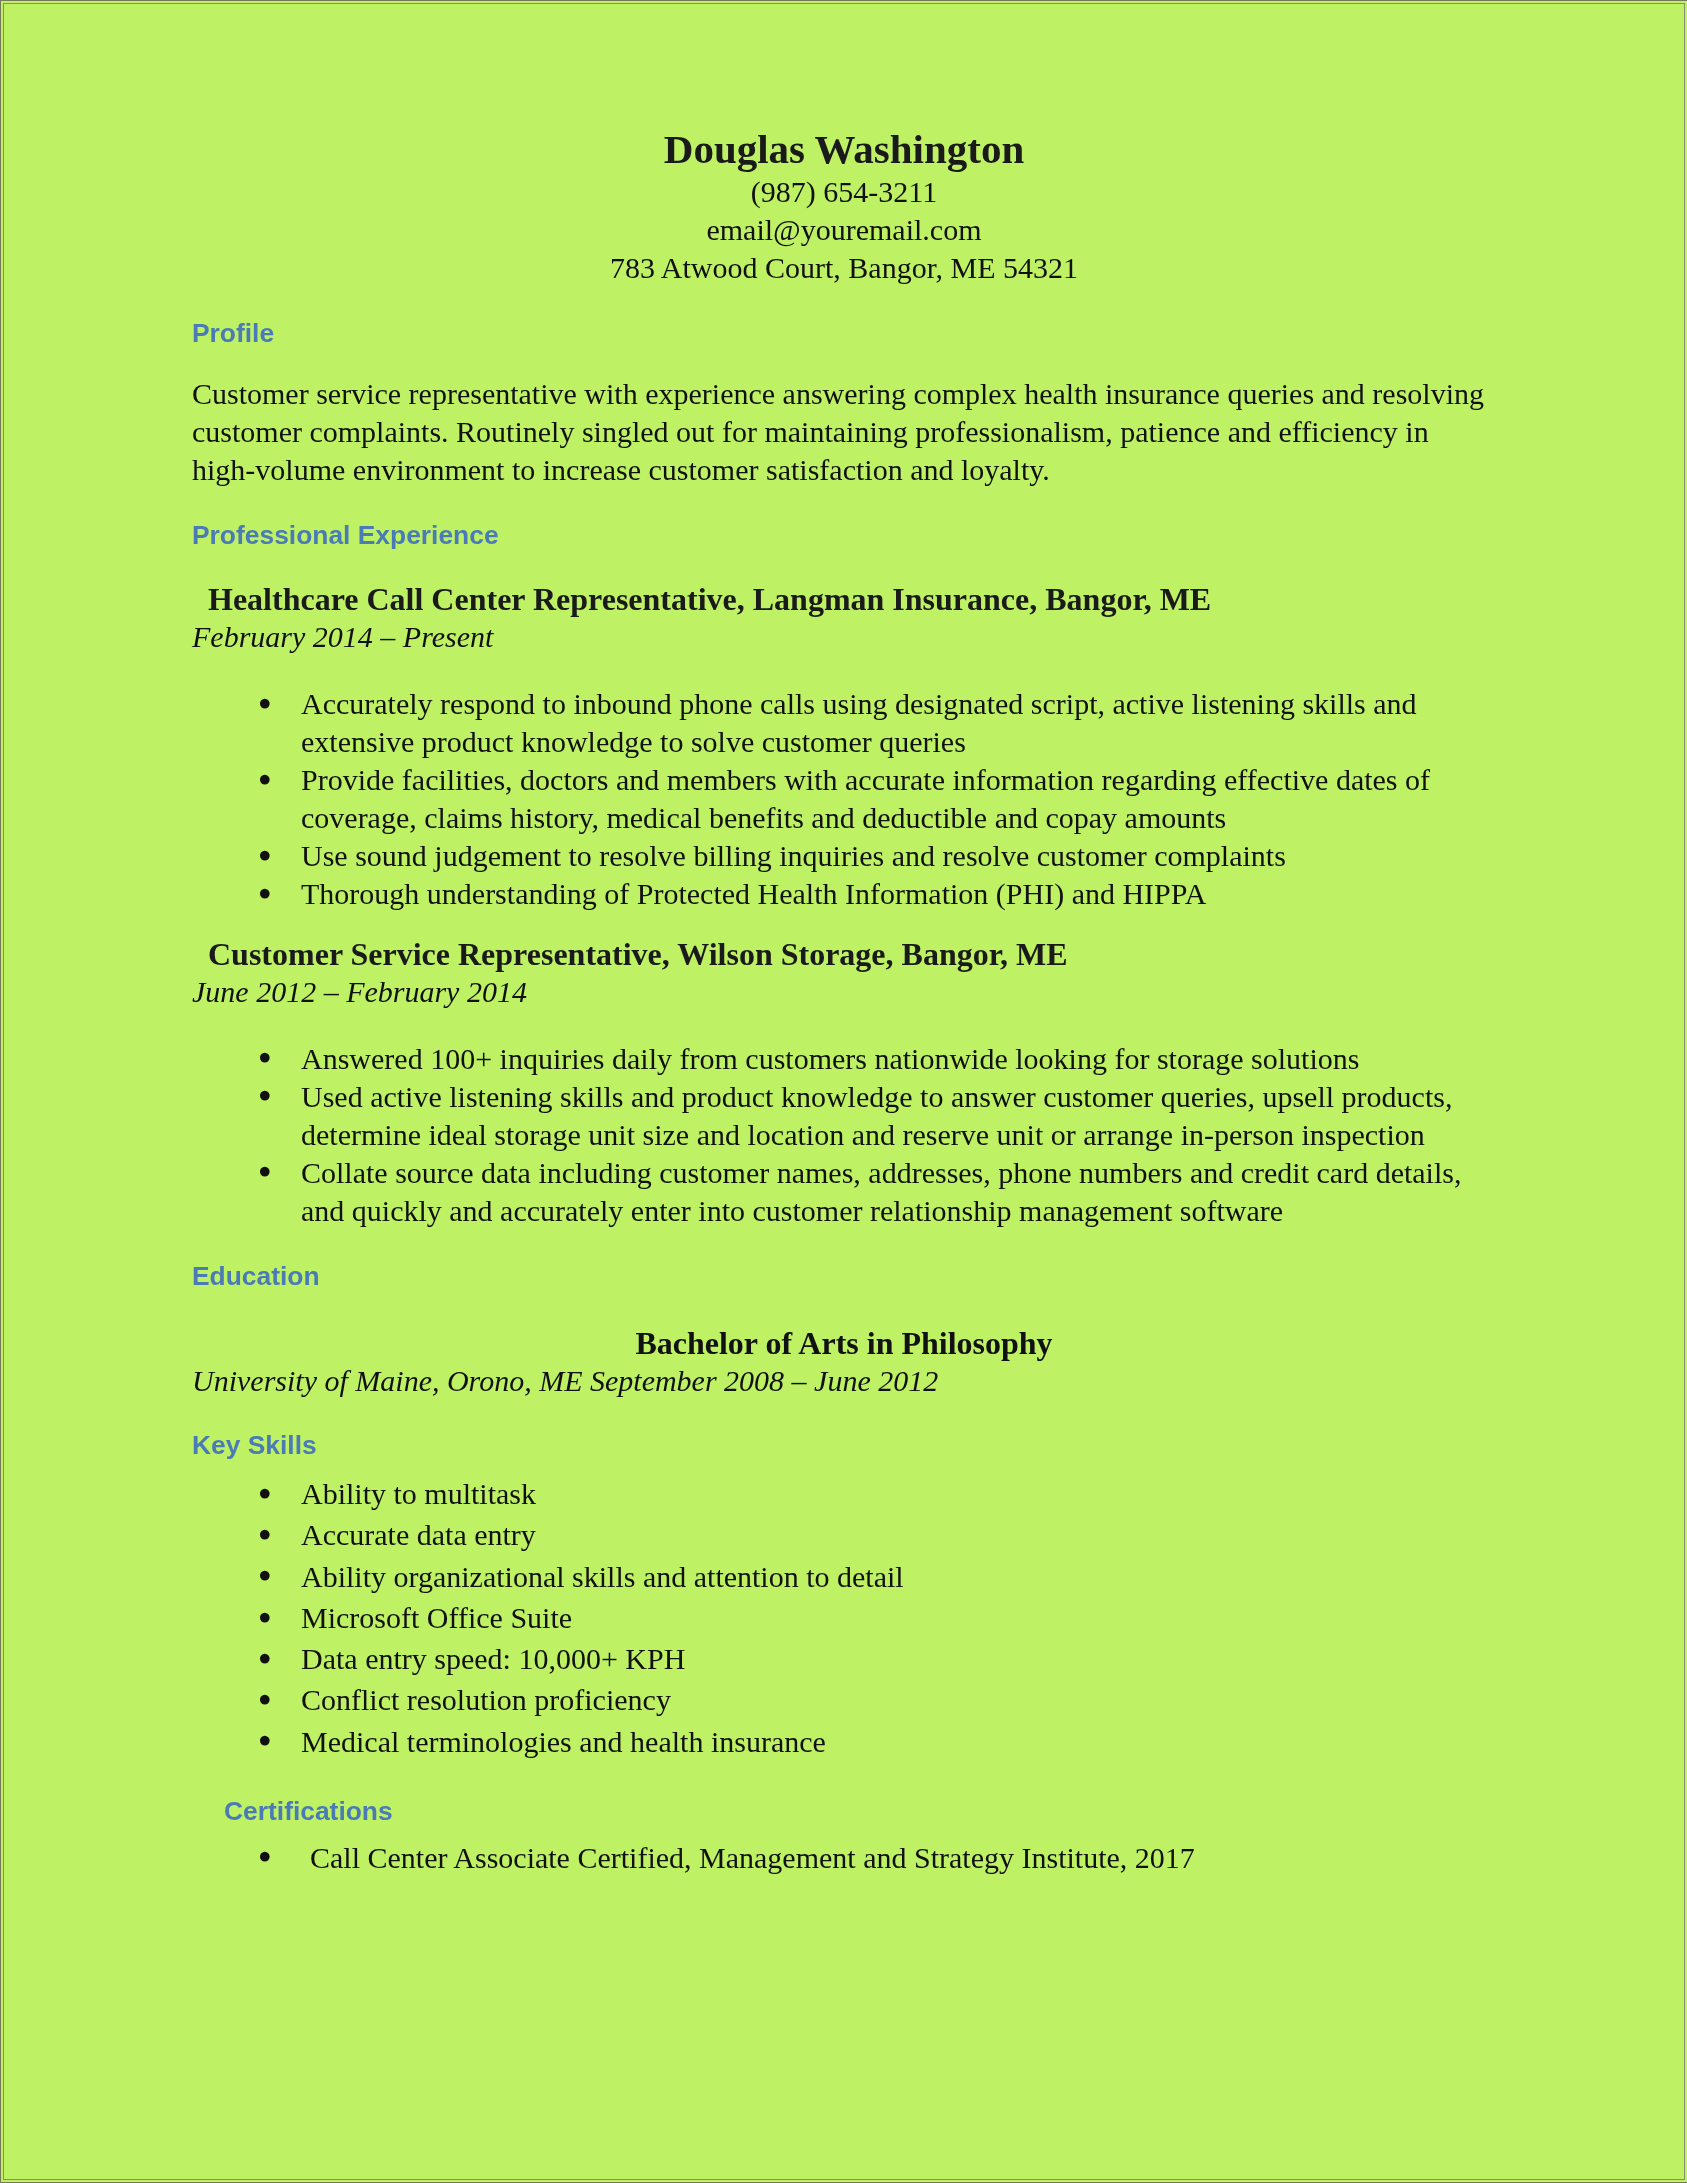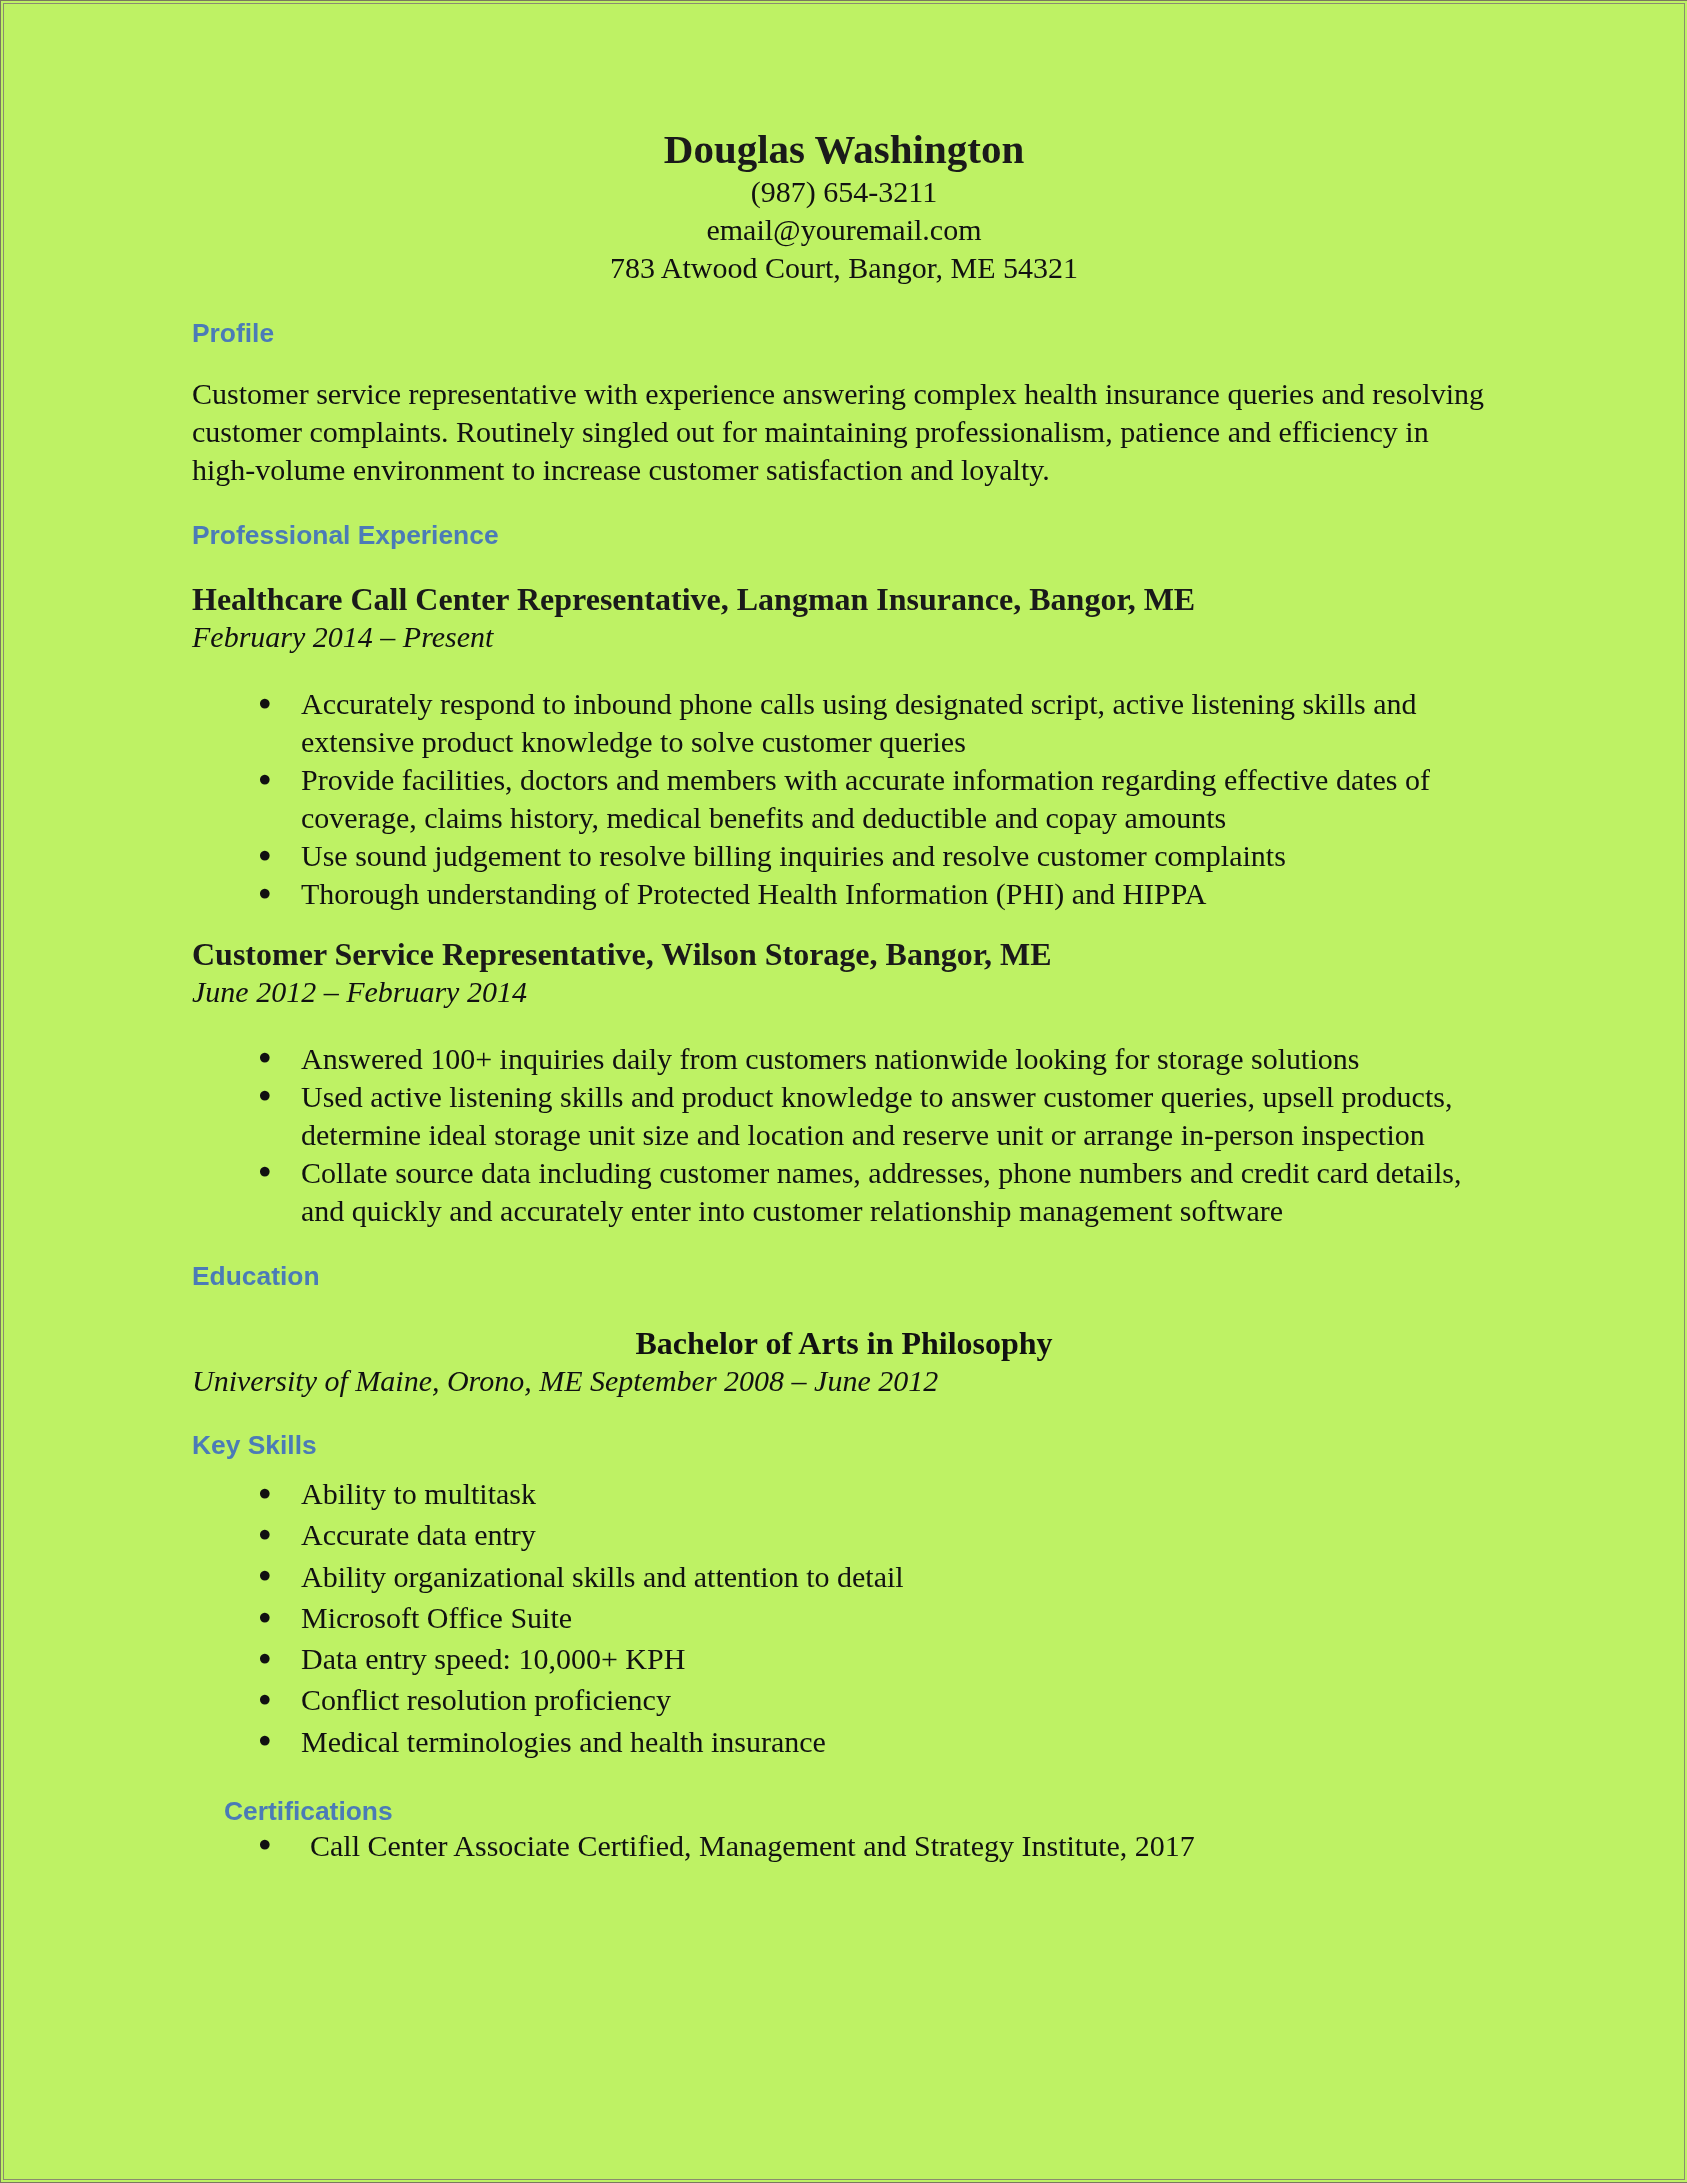--- a/index.html
+++ b/index.html
@@ -51,21 +51,21 @@
     font-weight: bold;
     color: #4b7bb7;
     margin: 30px 0 0 0;
   }
   .profile-text {
     margin: 26px 0 16px 0;
     font-size: 30px;
     line-height: 38px;
   }
   .job-title {
-    margin: 30px 0 0 0;
+    margin: 30px 0 0 16px;
     font-size: 32px;
     line-height: 37px;
     font-weight: bold;
     color: #1a1a1a;
   }
   .job-title.second {
     margin-top: 22.5px;
   }
   .dates-line {
     font-size: 30px;
@@ -93,21 +93,21 @@
     color: #111111;
   }
   ul.skills-list {
     margin-top: 14.5px;
   }
   ul.skills-list li {
     line-height: 38px;
     margin-bottom: 3.3px;
   }
   ul.cert-list {
-    margin-top: 0;
+    margin-top: 12px;
   }
   ul.cert-list li {
     padding-left: 118px;
   }
   .edu-degree {
     margin: 33px 0 0 0;
     font-size: 32px;
     line-height: 37px;
     font-weight: bold;
     text-align: center;

